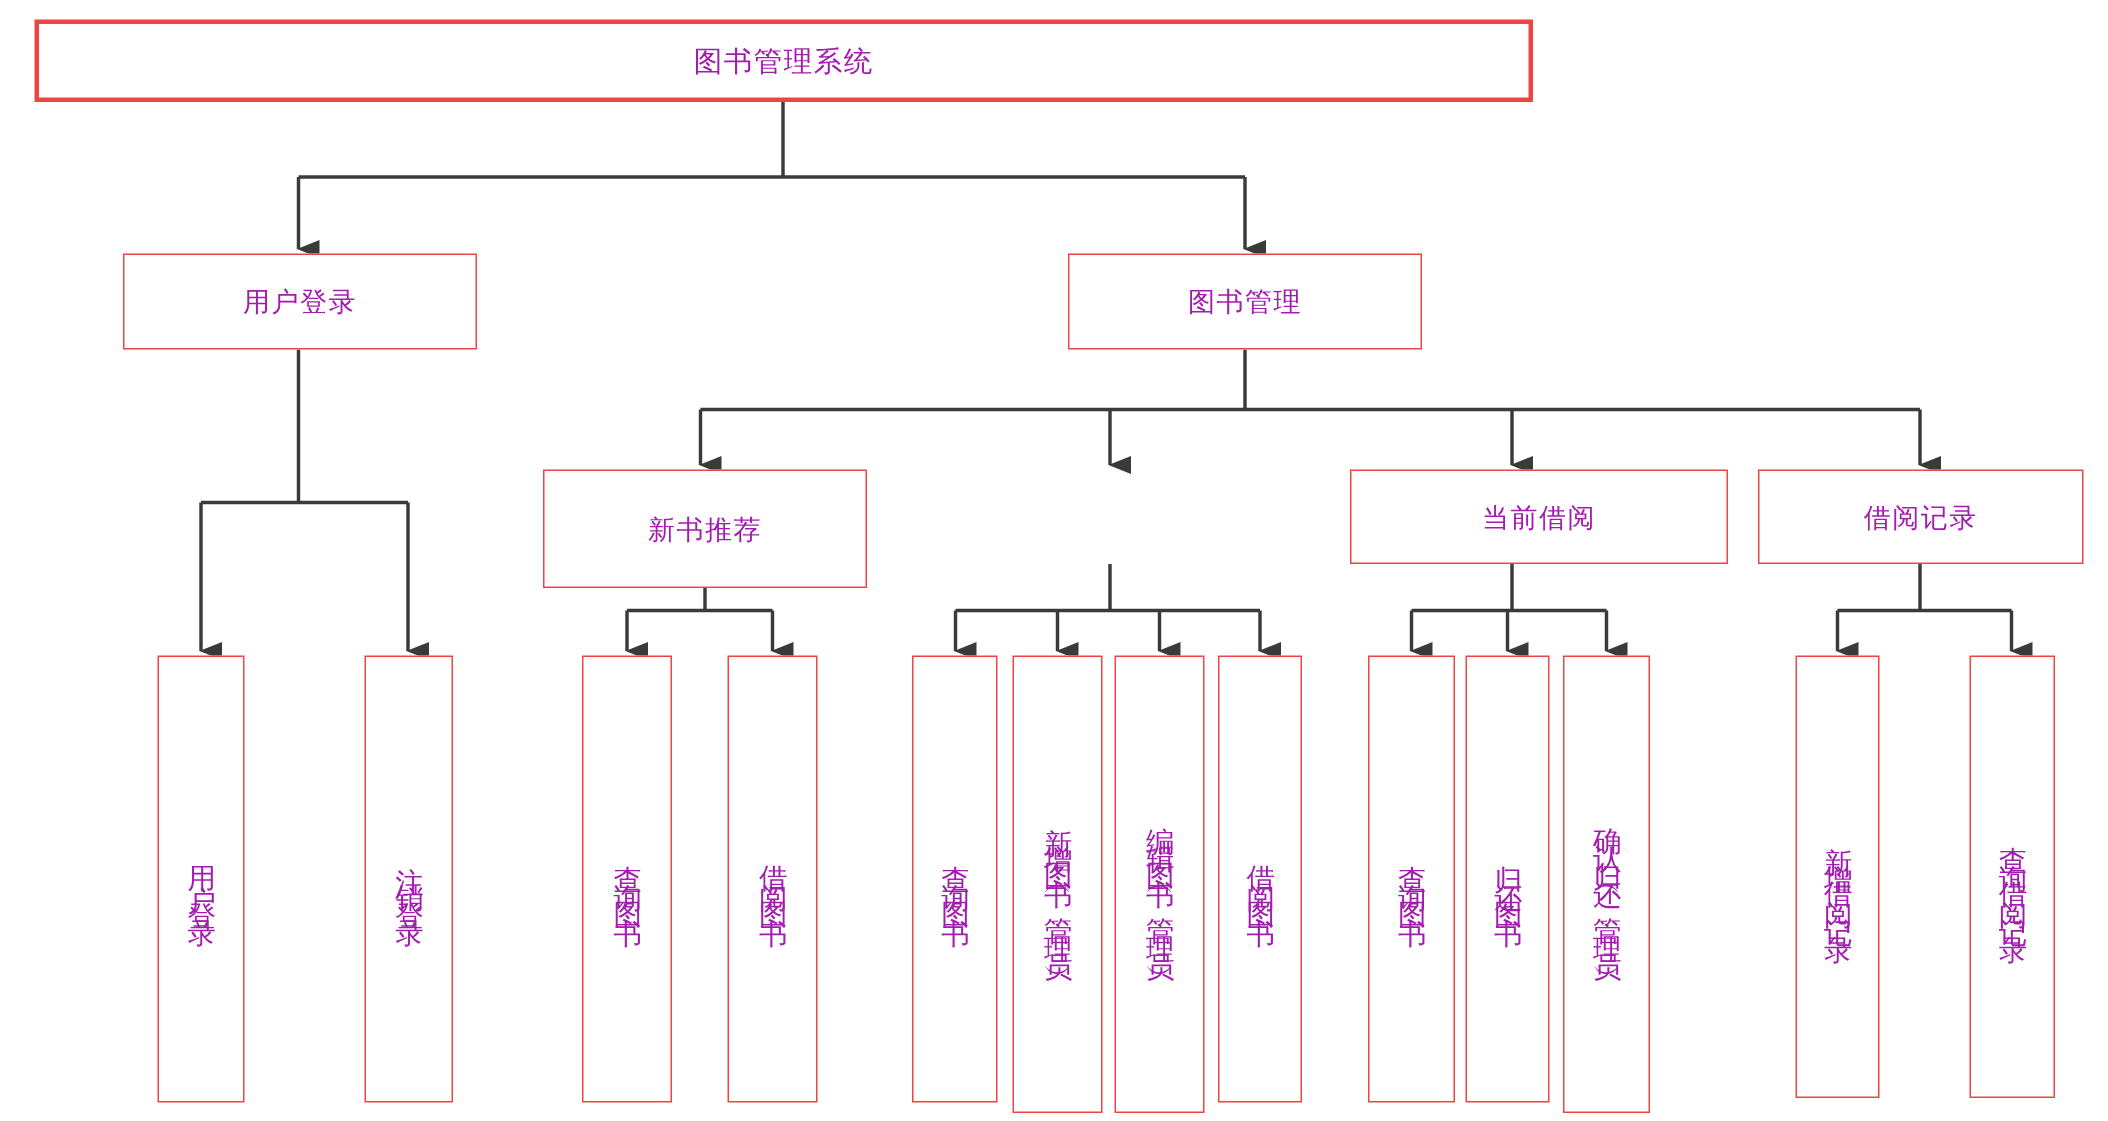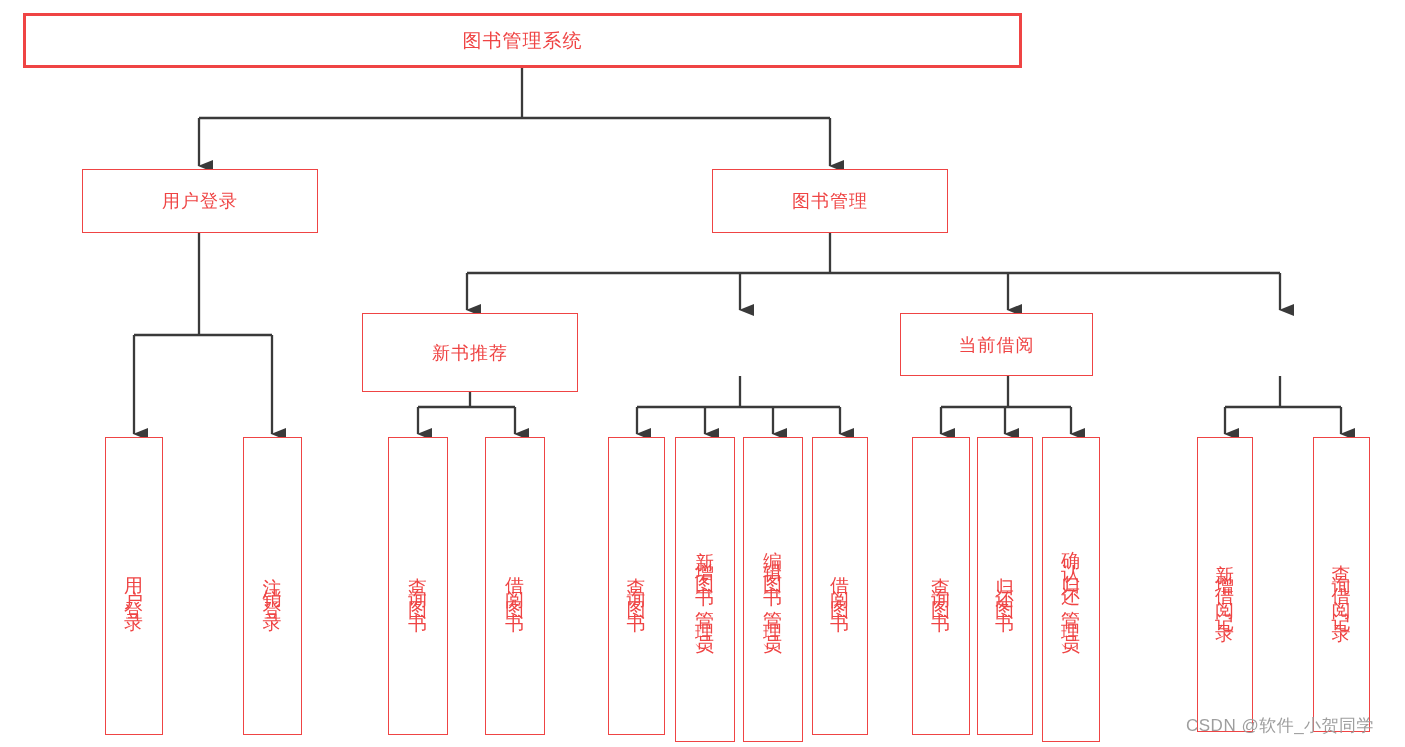--- a/index.html
+++ b/index.html
@@ -23,21 +23,21 @@
     height: 747px;
   }
   .box {
     position: absolute;
     box-sizing: border-box;
     border: 1px solid #ef4444;
     background: #ffffff;
     display: flex;
     align-items: center;
     justify-content: center;
-    color: #ef4444;
+    color: #a21caf;
   }
   .h-box {
     font-size: 18px;
     letter-spacing: 1px;
   }
   .root-box {
     border-width: 3px;
     font-size: 19px;
   }
   .v-box span {
@@ -120,22 +120,25 @@
   <div class="box h-box" style="left:82px; top:169px; width:236px; height:64px;">
     <span>用户登录</span>
   </div>
   <div class="box h-box" style="left:712px; top:169px; width:236px; height:64px;">
     <span>图书管理</span>
   </div>
 
   <div class="box h-box" style="left:362px; top:313px; width:216px; height:79px;">
     <span>新书推荐</span>
   </div>
-  <div class="box h-box" style="left:900px; top:313px; width:193px; height:63px;">
+  <div class="box h-box" style="left:900px; top:313px; width:252px; height:63px;">
     <span>当前借阅</span>
+  </div>
+  <div class="box h-box" style="left:1172px; top:313px; width:217px; height:63px;">
+    <span>借阅记录</span>
   </div>
 
   <div class="box v-box" style="left:105px; top:437px; width:58px; height:298px;">
     <span>用户登录</span>
   </div>
   <div class="box v-box" style="left:243px; top:437px; width:59px; height:298px;">
     <span>注销登录</span>
   </div>
   <div class="box v-box" style="left:388px; top:437px; width:60px; height:298px;">
     <span>查询图书</span>
@@ -164,15 +167,14 @@
   <div class="box v-box" style="left:1042px; top:437px; width:58px; height:305px;">
     <span>确认归还（管理员）</span>
   </div>
   <div class="box v-box" style="left:1197px; top:437px; width:56px; height:295px;">
     <span>新增借阅记录</span>
   </div>
   <div class="box v-box" style="left:1313px; top:437px; width:57px; height:295px;">
     <span>查询借阅记录</span>
   </div>
 
-  <div class="watermark">CSDN @软件_小贺同学</div>
 
 </div>
 
 </body></html>

